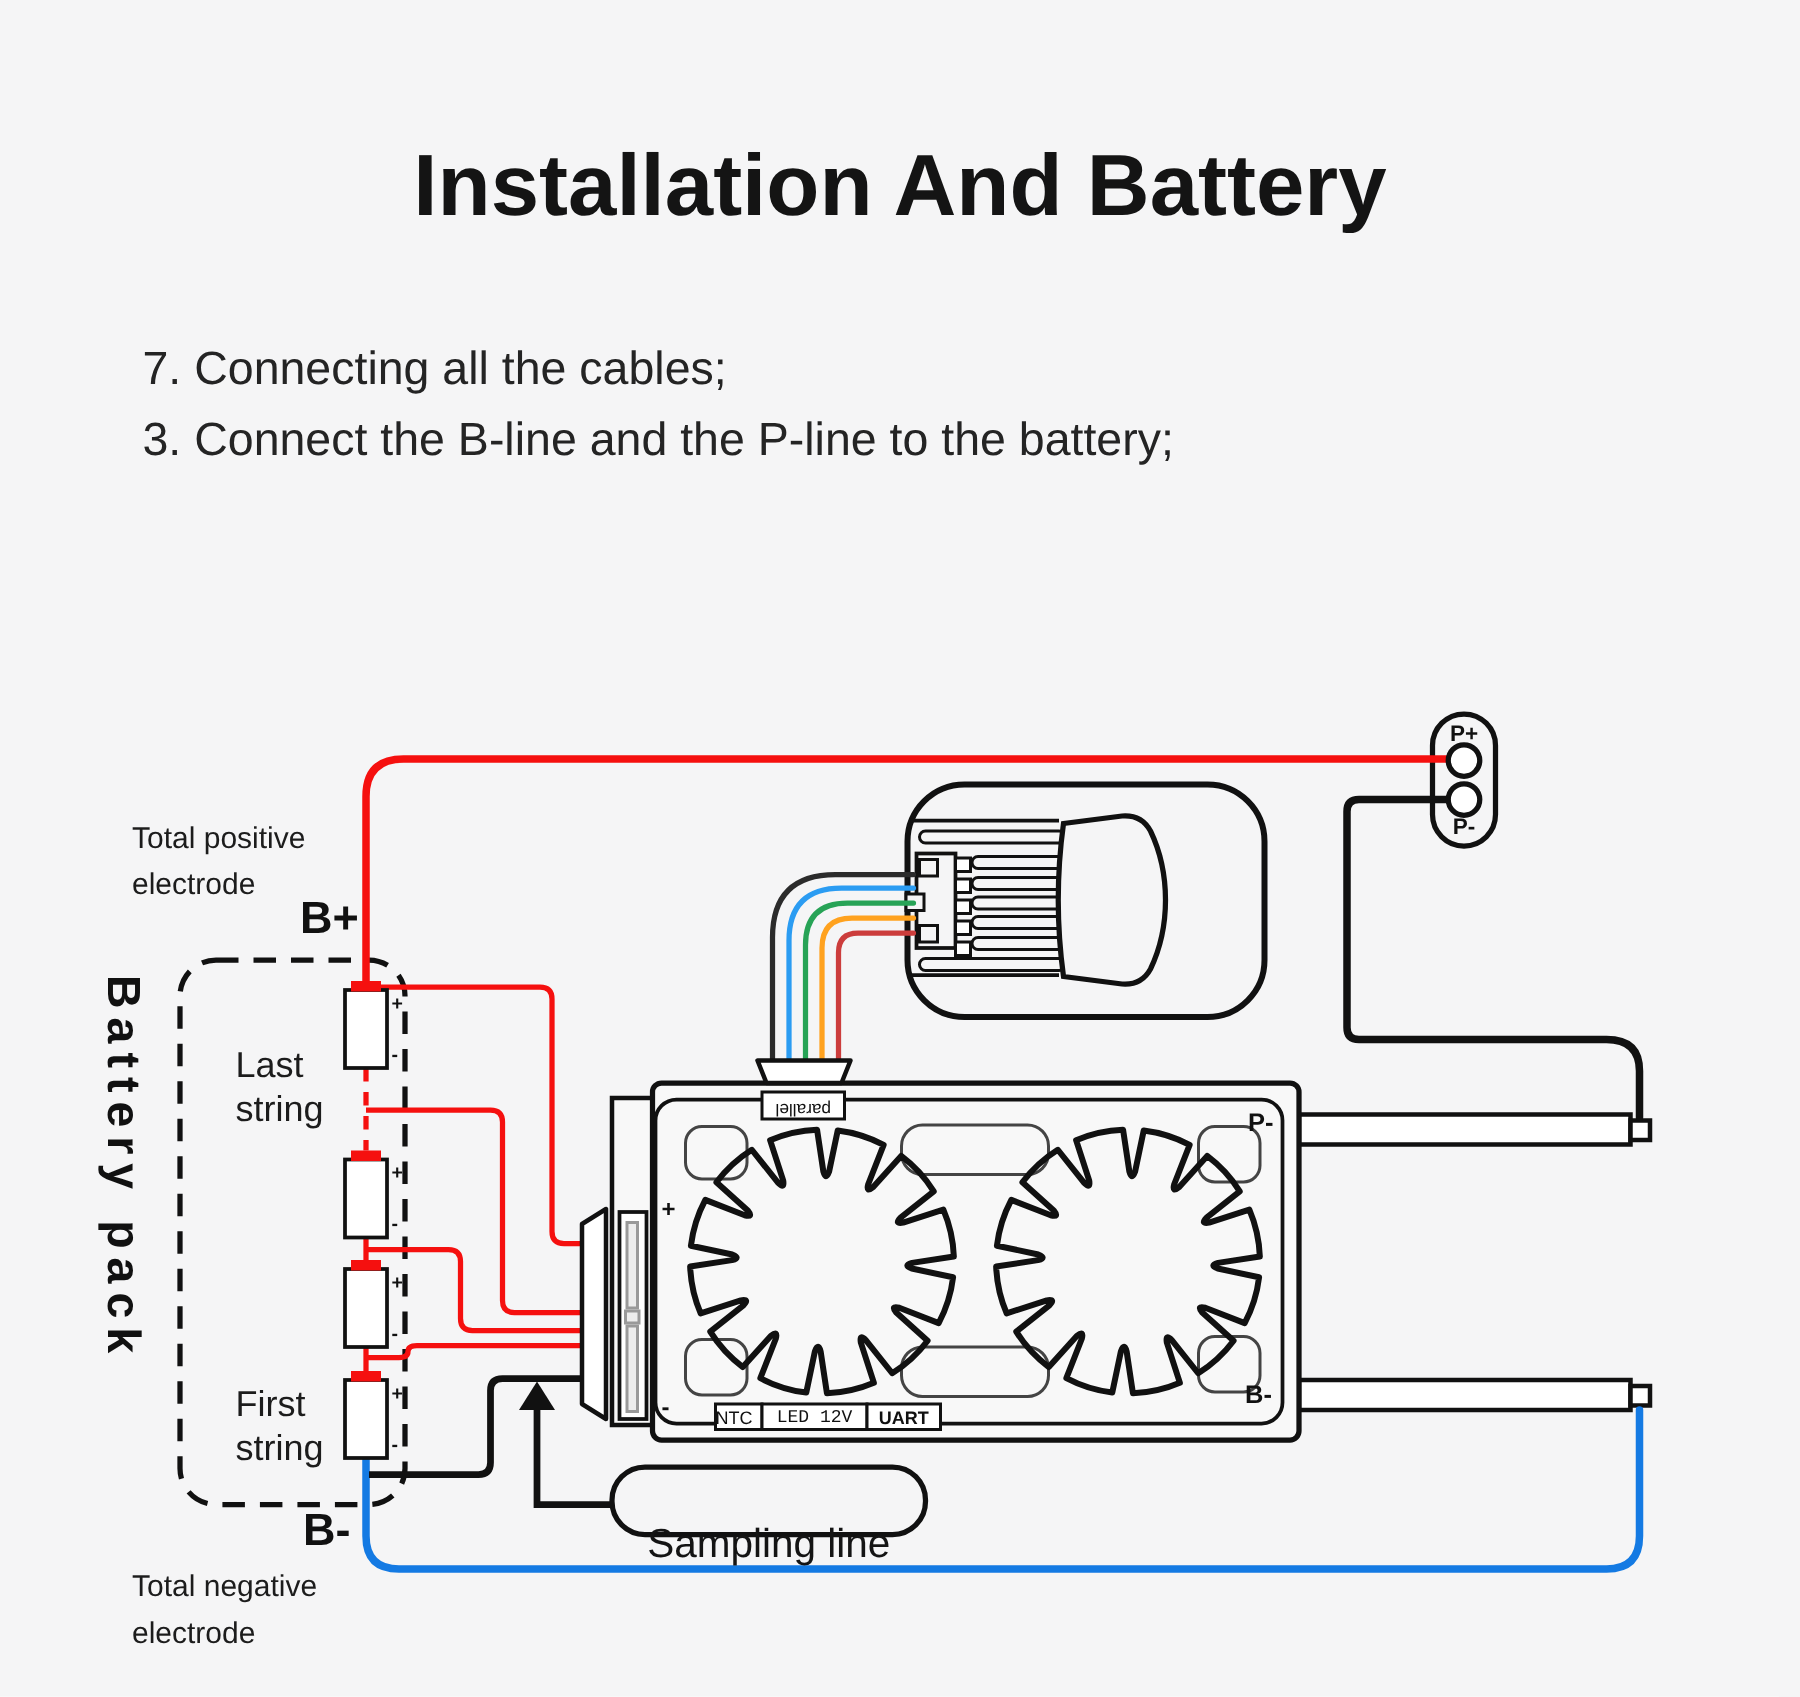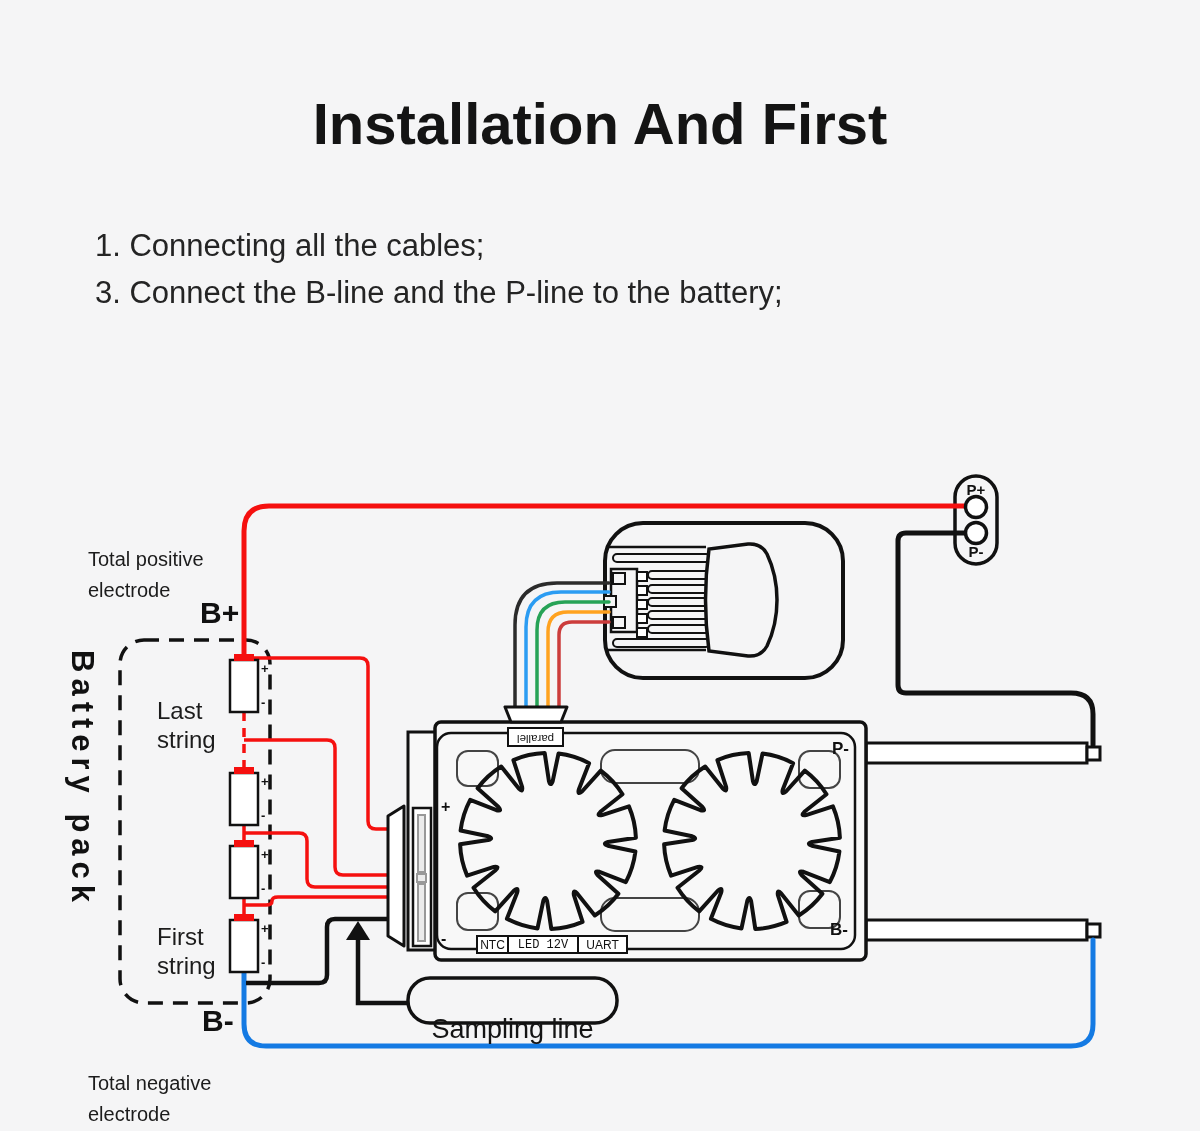--- a/index.html
+++ b/index.html
@@ -126,52 +126,52 @@
     <polygon points="505,707 567,707 561,722 511,722" fill="#ffffff" stroke="#111" stroke-width="3" stroke-linejoin="round"></polygon>
 
     <circle cx="976" cy="507" r="10.5" fill="#ffffff" stroke="#111" stroke-width="3.5"></circle>
     <circle cx="976" cy="533" r="10.5" fill="#ffffff" stroke="#111" stroke-width="3.5"></circle>
 
     <path d="M358,940 V1003 H408" fill="none" stroke="#111" stroke-width="4.5"></path>
     <polygon points="358,921 346,940 370,940" fill="#111"></polygon>
     <rect x="408" y="978" width="209" height="45" rx="22" fill="#f5f5f6" stroke="#111" stroke-width="3.5"></rect>
   </svg>
 
-  <div class="t-title">Installation And First</div>
+  <div class="t-title">Installation And Battery</div>
 
   <div class="steps">
-    <div class="step">1. Connecting all the cables;</div>
+    <div class="step">7. Connecting all the cables;</div>
     <div class="step">3. Connect the B-line and the P-line to the battery;</div>
   </div>
 
   <div class="lbl elec-lbl" style="left:88px;top:544px;width:178px;">Total positive electrode</div>
   <div class="lbl bterm" style="left:200px;top:595px;">B+</div>
   <div class="lbl vert" style="left:64px;top:650px;height:300px;">Battery pack</div>
 
   <div class="lbl string-lbl" style="left:157px;top:696px;width:95px;">Last string</div>
   <div class="lbl string-lbl" style="left:157px;top:922px;width:95px;">First string</div>
 
   <div class="lbl cell-mark" style="left:261px;top:661px;">+</div>
   <div class="lbl cell-mark" style="left:261px;top:695px;">-</div>
   <div class="lbl cell-mark" style="left:261px;top:774px;">+</div>
   <div class="lbl cell-mark" style="left:261px;top:808px;">-</div>
   <div class="lbl cell-mark" style="left:261px;top:847px;">+</div>
   <div class="lbl cell-mark" style="left:261px;top:881px;">-</div>
   <div class="lbl cell-mark" style="left:261px;top:921px;">+</div>
   <div class="lbl cell-mark" style="left:261px;top:955px;">-</div>
 
   <div class="lbl bterm" style="left:202px;top:1003px;">B-</div>
-  <div class="lbl elec-lbl" style="left:88px;top:1068px;width:185px;">Total negative electrode</div>
+  <div class="lbl elec-lbl" style="left:88px;top:1043px;width:185px;">Total negative electrode</div>
 
   <div class="lbl small-port rot180" style="left:508px;top:729px;width:55px;height:16px;font-size:11.5px;">parallel</div>
   <div class="lbl pad-lbl" style="left:441px;top:797px;font-size:16px;">+</div>
   <div class="lbl pad-lbl" style="left:441px;top:929px;font-size:16px;">-</div>
   <div class="lbl pad-lbl" style="left:832px;top:739px;">P-</div>
   <div class="lbl pad-lbl" style="left:830px;top:920px;">B-</div>
-  <div class="lbl small-port" style="left:477px;top:938px;width:31px;">NTC</div>
+  <div class="lbl small-port" style="left:477px;top:938px;width:16px;">NTC</div>
   <div class="lbl small-port" style="left:508px;top:938px;width:70px;font-family:Liberation Mono, monospace;">LED 12V</div>
-  <div class="lbl small-port" style="left:578px;top:938px;width:49px;">UART</div>
+  <div class="lbl small-port" style="left:578px;top:938px;width:49px;font-weight:bold;">UART</div>
 
   <div class="lbl pill-lbl" style="left:955px;top:481px;width:42px;">P+</div>
   <div class="lbl pill-lbl" style="left:955px;top:543px;width:42px;">P-</div>
 
   <div class="lbl callout-text" style="left:408px;top:985px;width:209px;margin-top:28px;">Sampling line</div>
 </div>
 
 </body></html>

